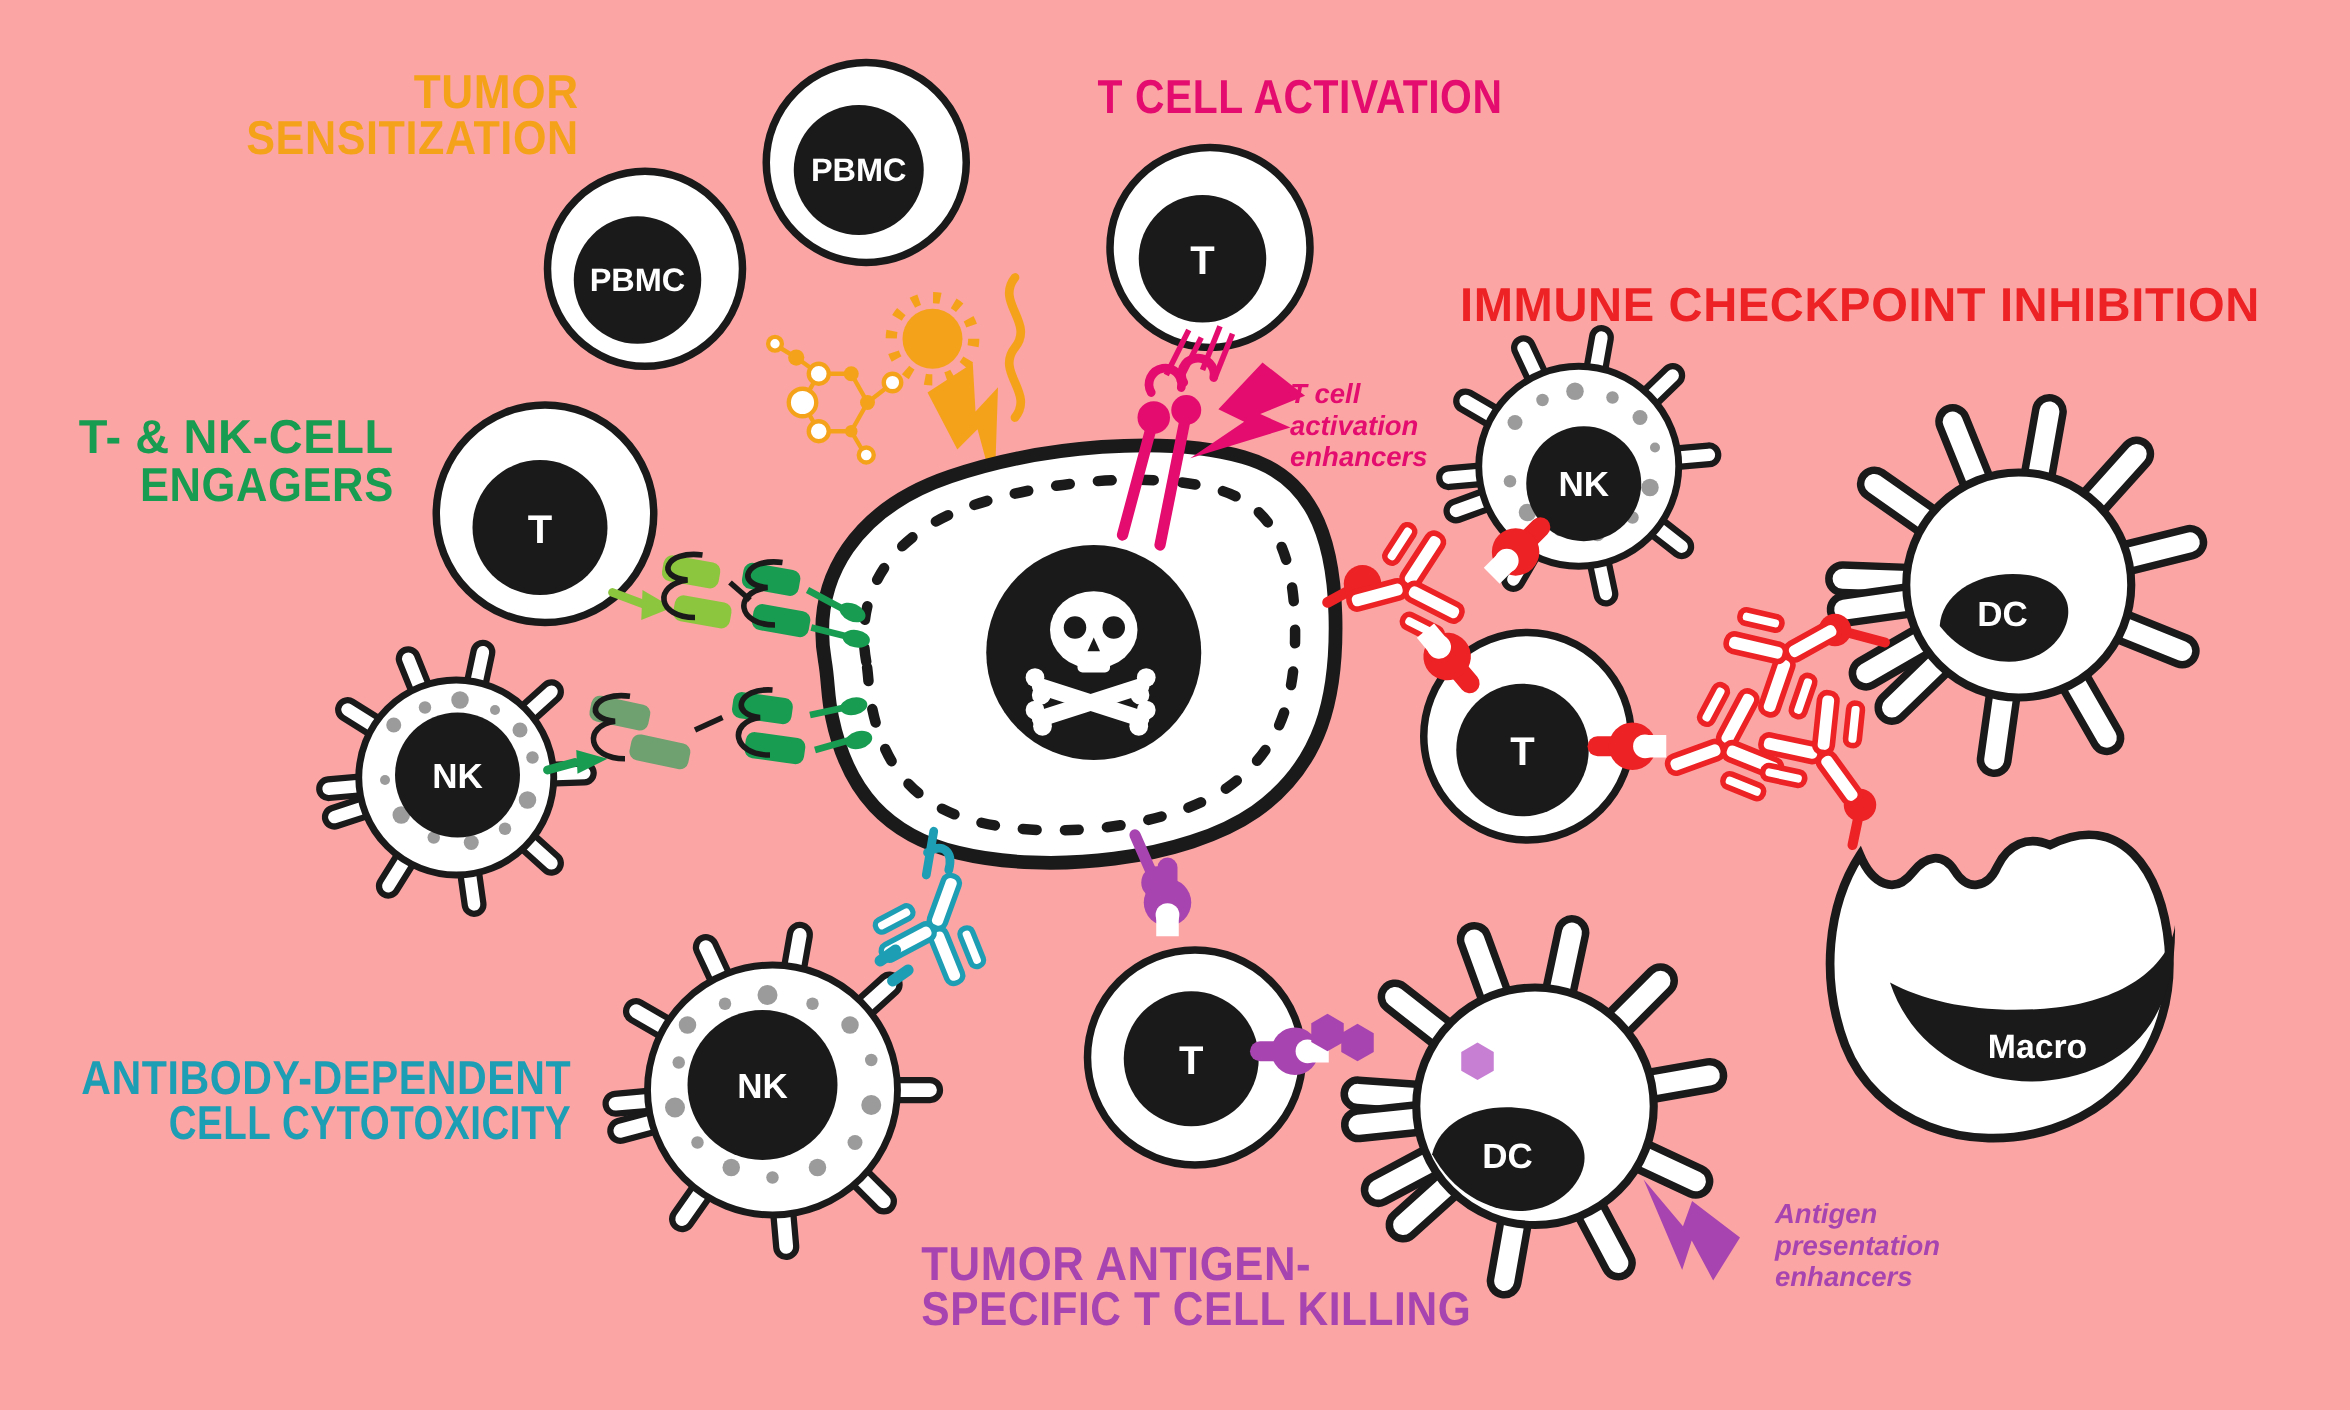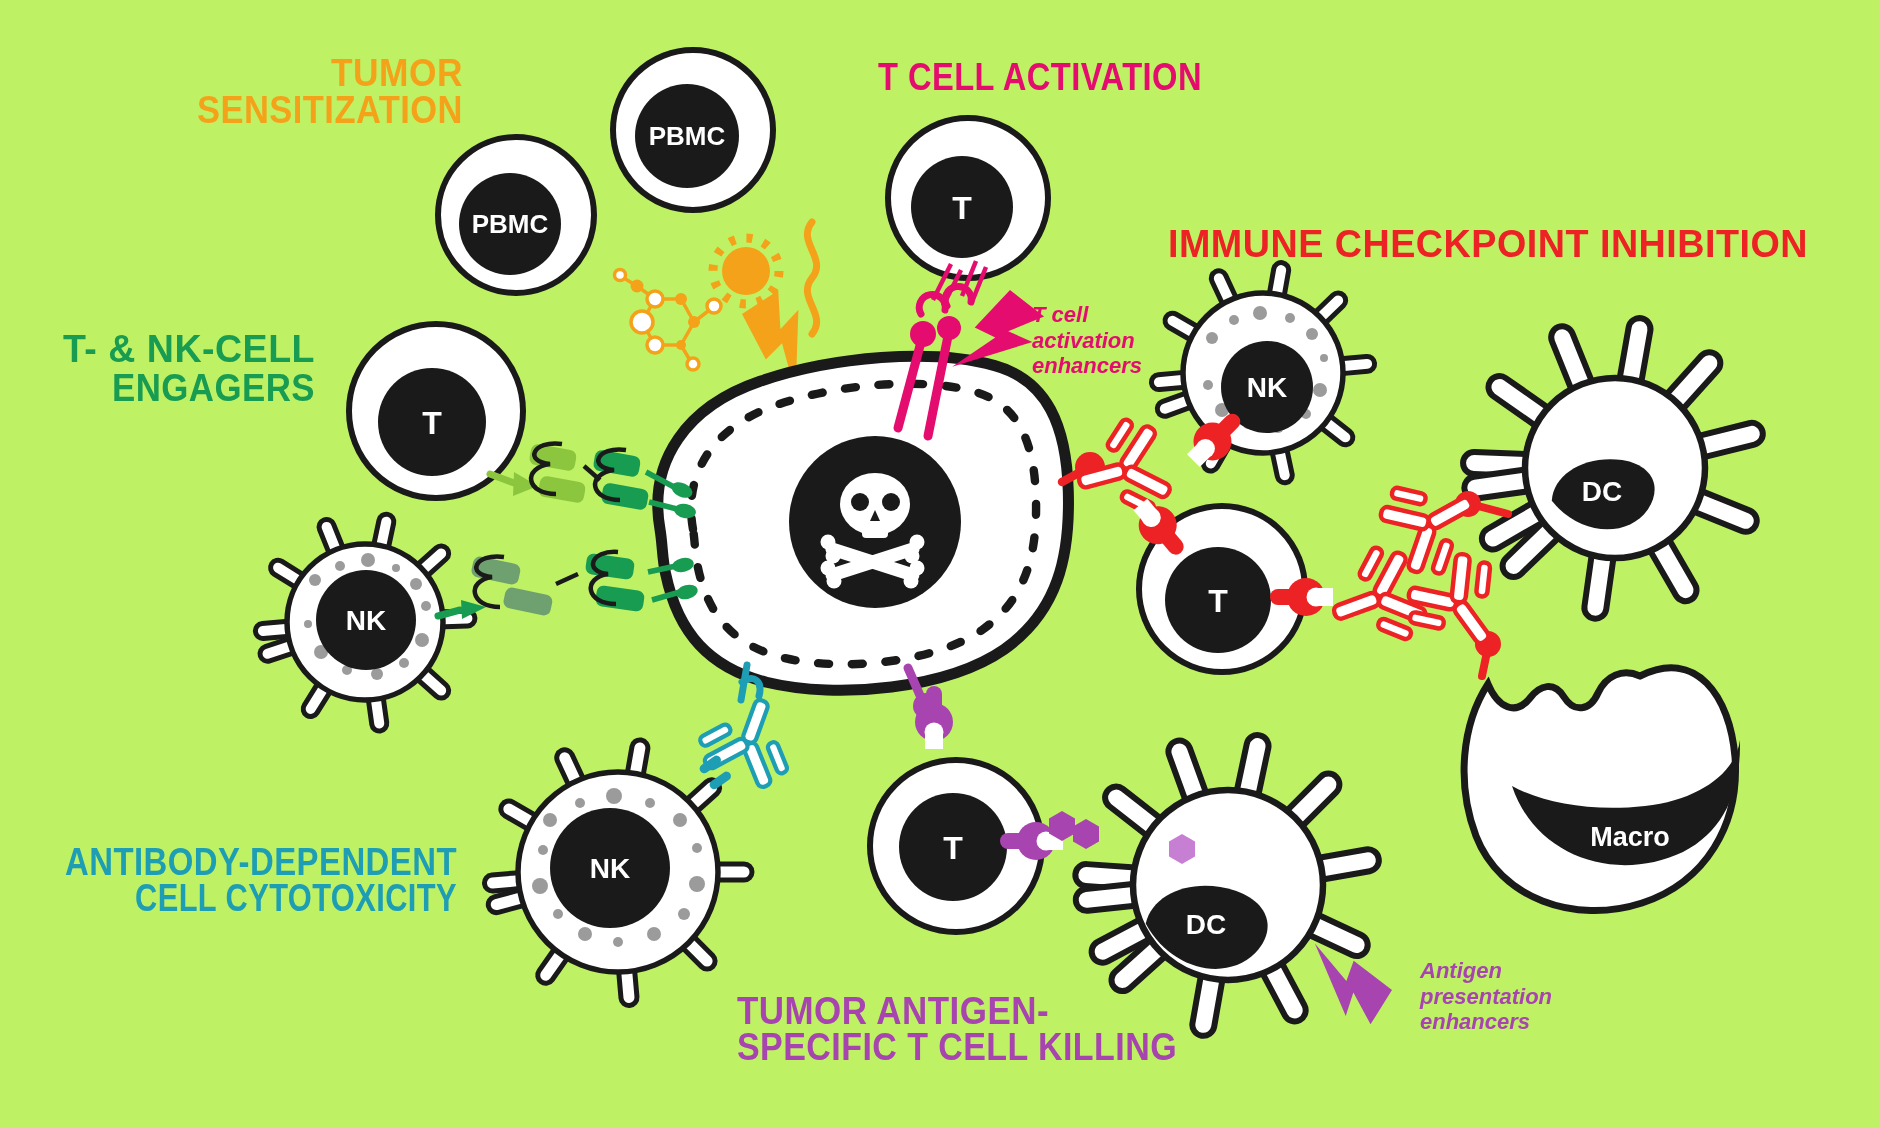--- a/index.html
+++ b/index.html
@@ -1,16 +1,16 @@
 <!DOCTYPE html>
 <html style="--orange: #F5A21B; --pink: #E40D6F; --red: #EC2224; --green: #189C52; --green_light: #8CC63F; --green_sage: #6FA06F; --teal: #1E9EB4; --purple: #A844B0; --purple_light: #C77FD4; --ink: #1A1A1A; --gray: #9B9B9B; --white: #FFFFFF;"><head>
 <meta charset="utf-8">
 <style>
   html,body{margin:0;padding:0;background:#fff;}
-  .stage{position:relative;width:1880px;height:1128px;background:#bef264;overflow:hidden;}
+  .stage{position:relative;width:1880px;height:1128px;background:#fca5a5;overflow:hidden;}
   svg{display:block;}
   text{font-family:"Liberation Sans",sans-serif;font-weight:bold;}
   .h{font-size:38px;letter-spacing:.5px;}
   .ann{font-size:22px;font-style:italic;}
   .cl{fill:#fff;}
   .out{fill:#fff;stroke:var(--ink);}
   .f-orange{fill:var(--orange)} .s-orange{stroke:var(--orange)}
   .f-pink{fill:var(--pink)}     .s-pink{stroke:var(--pink)}
   .f-red{fill:var(--red)}       .s-red{stroke:var(--red)}
   .f-green{fill:var(--green)}   .s-green{stroke:var(--green)}

